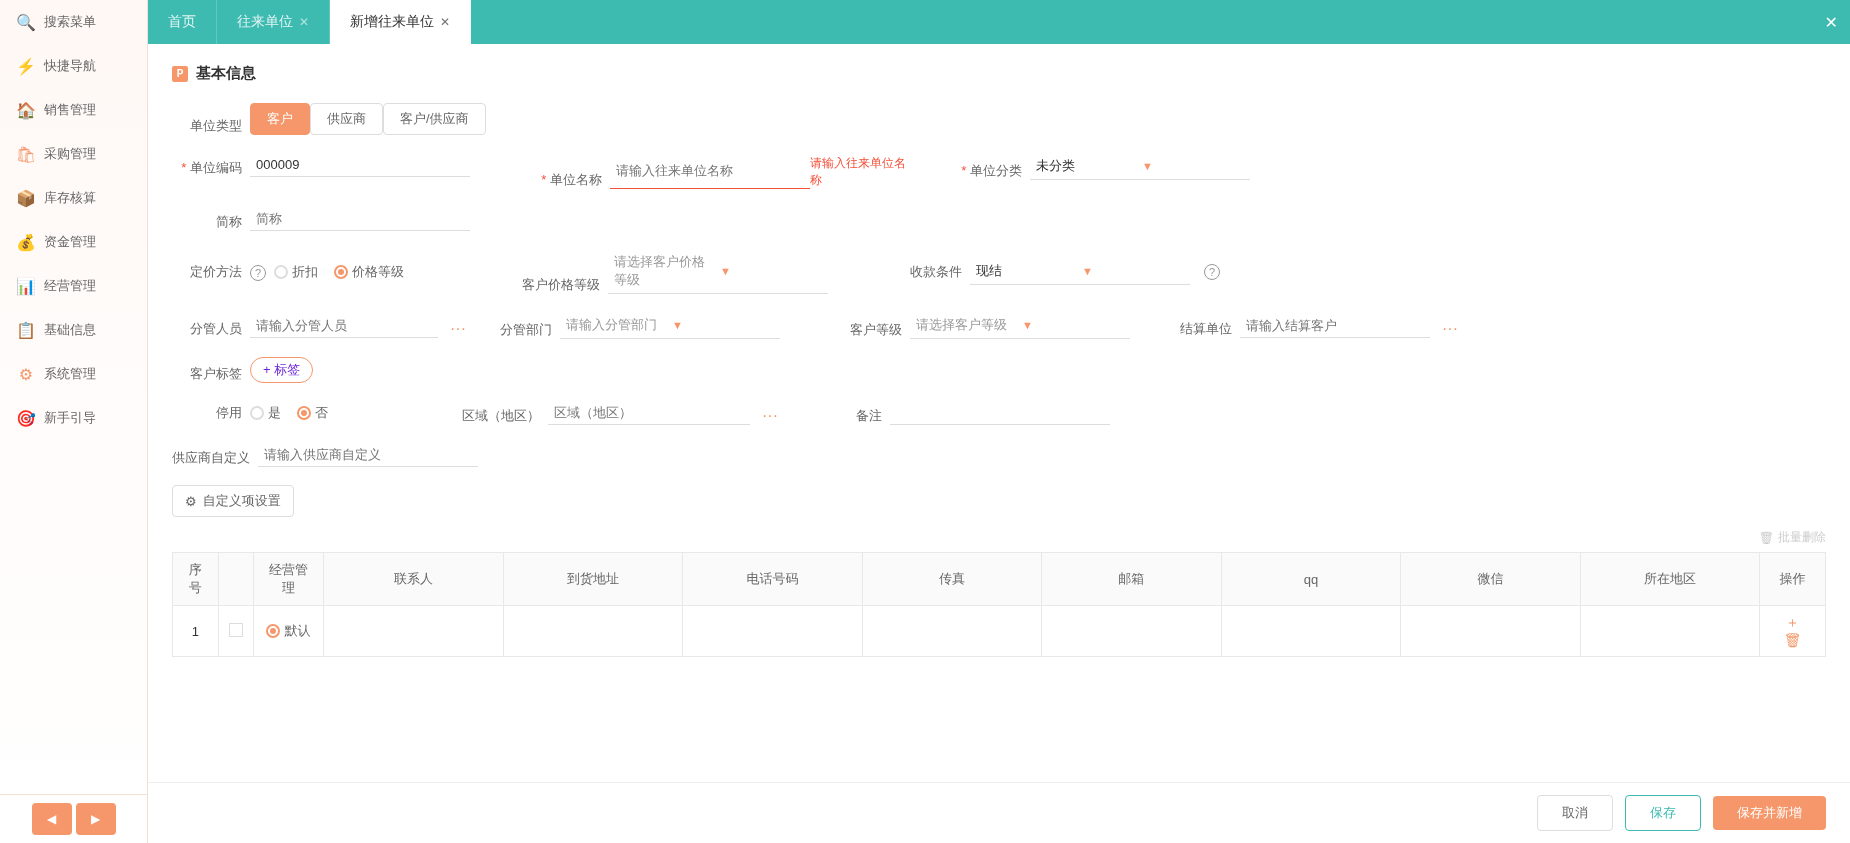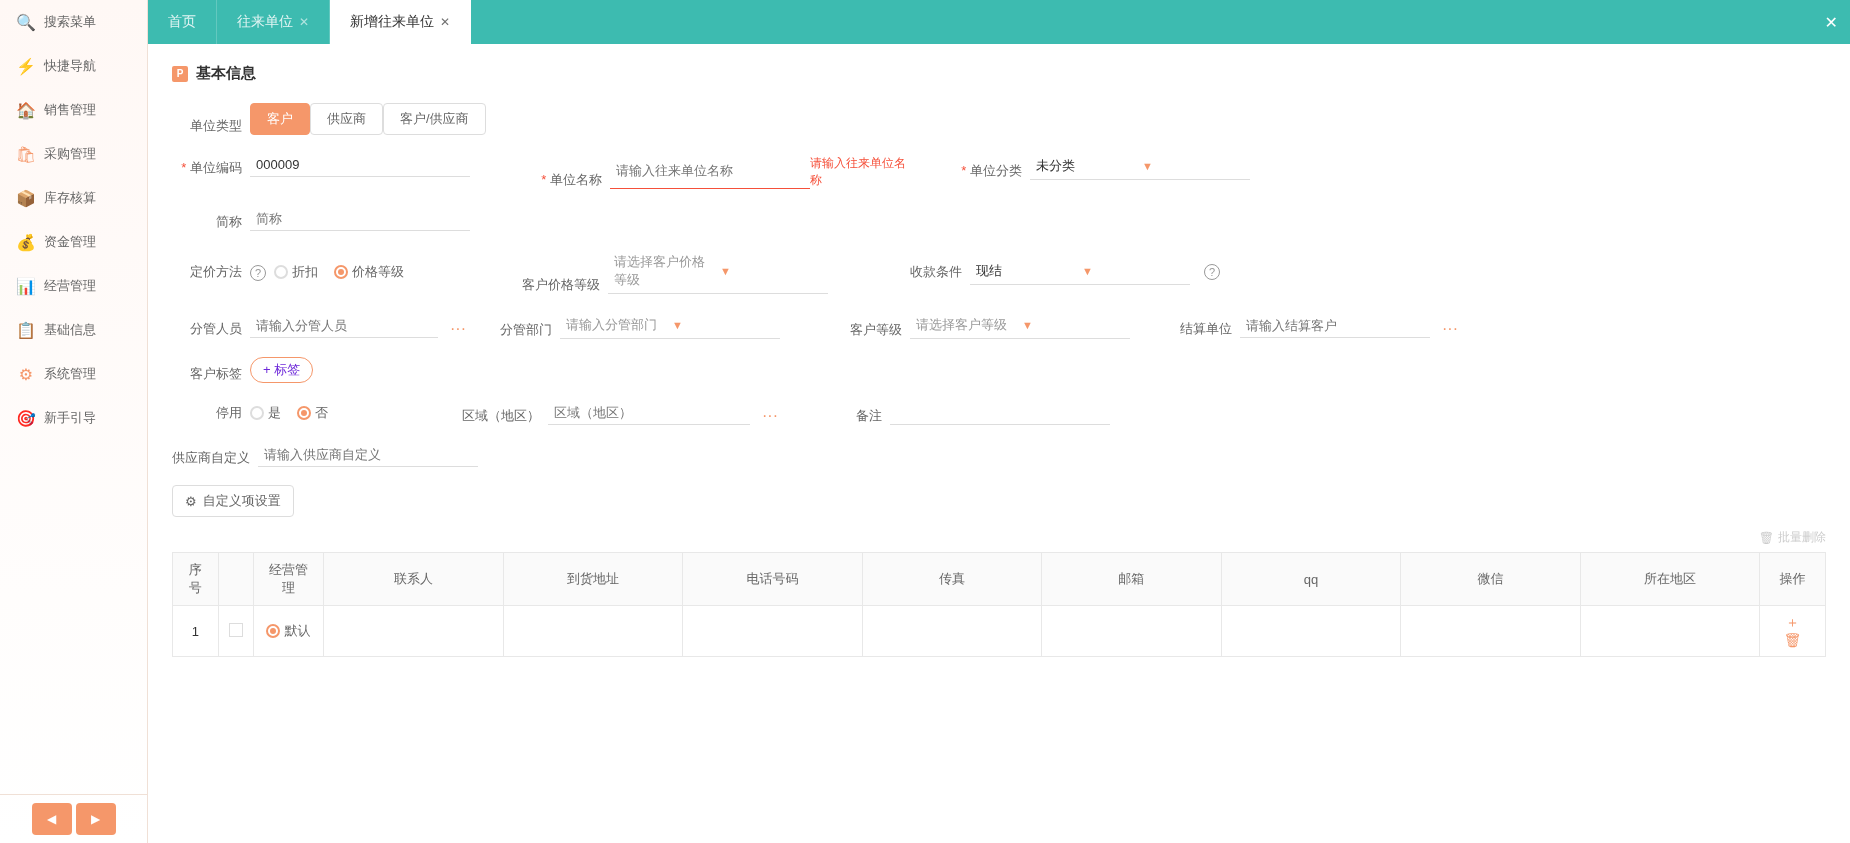--- a/index.html
+++ b/index.html
@@ -631,14 +631,19 @@
           <td>
             <button class="row-action-btn">＋</button>
             <button class="row-action-btn">🗑</button>
           </td>
         </tr>
       </tbody>
     </table>
 
   </div>
 
+  <div class="footer">
+    <button class="btn-cancel">取消</button>
+    <button class="btn-save">保存</button>
+    <button class="btn-save-new">保存并新增</button>
+  </div>
 
 </div>
 
 </body></html>

